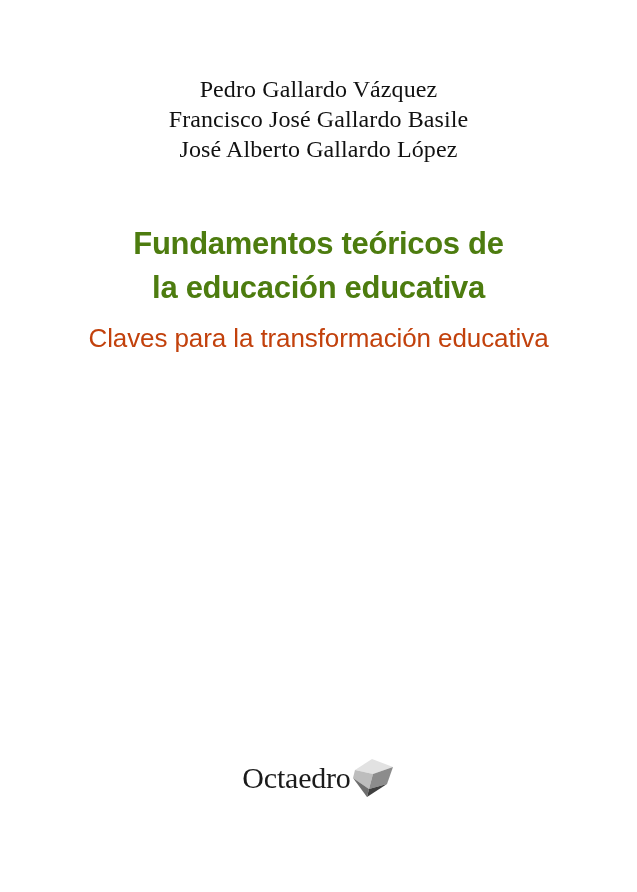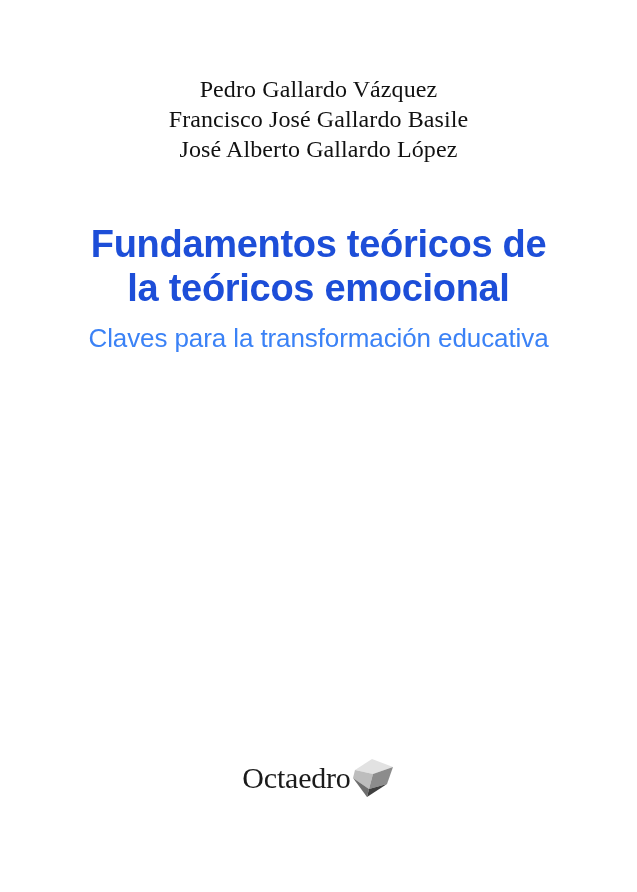--- a/index.html
+++ b/index.html
@@ -39,36 +39,36 @@
   .title-block {
     position: absolute;
     top: 222px;
     left: 0;
     width: 637px;
     text-align: center;
   }
   .main-title {
     font-family: "Liberation Sans", sans-serif;
     font-weight: bold;
-    font-size: 38px;
+    font-size: 31px;
     line-height: 44px;
-    color: #1d4ed8;
+    color: #4d7c0f;
     letter-spacing: -0.3px;
   }
   .main-title .title-line {
     display: block;
     white-space: nowrap;
   }
   .subtitle {
     margin-top: 12px;
     font-family: "Liberation Sans", sans-serif;
     font-weight: normal;
     font-size: 26px;
     line-height: 32px;
-    color: #3b82f6;
+    color: #c2410c;
     letter-spacing: -0.1px;
   }
 
   
   .publisher {
     position: absolute;
     top: 758px;
     left: 0;
     width: 637px;
     display: flex;
@@ -96,21 +96,21 @@
 
   <div class="authors">
     <span class="author-line">Pedro Gallardo Vázquez</span>
     <span class="author-line">Francisco José Gallardo Basile</span>
     <span class="author-line">José Alberto Gallardo López</span>
   </div>
 
   <div class="title-block">
     <div class="main-title">
       <span class="title-line">Fundamentos teóricos de</span>
-      <span class="title-line">la teóricos emocional</span>
+      <span class="title-line">la educación educativa</span>
     </div>
     <div class="subtitle">Claves para la transformación educativa</div>
   </div>
 
   <div class="publisher">
     <span class="publisher-name">Octaedro</span>
     <span>
       <svg class="publisher-mark" viewBox="0 0 44 40" xmlns="http://www.w3.org/2000/svg" aria-hidden="true">
         <polygon points="21,1 42,9 22,16 4,12" fill="#e2e2e2"></polygon>
         <polygon points="4,12 22,16 18,31 2,20" fill="#bdbdbd"></polygon>

